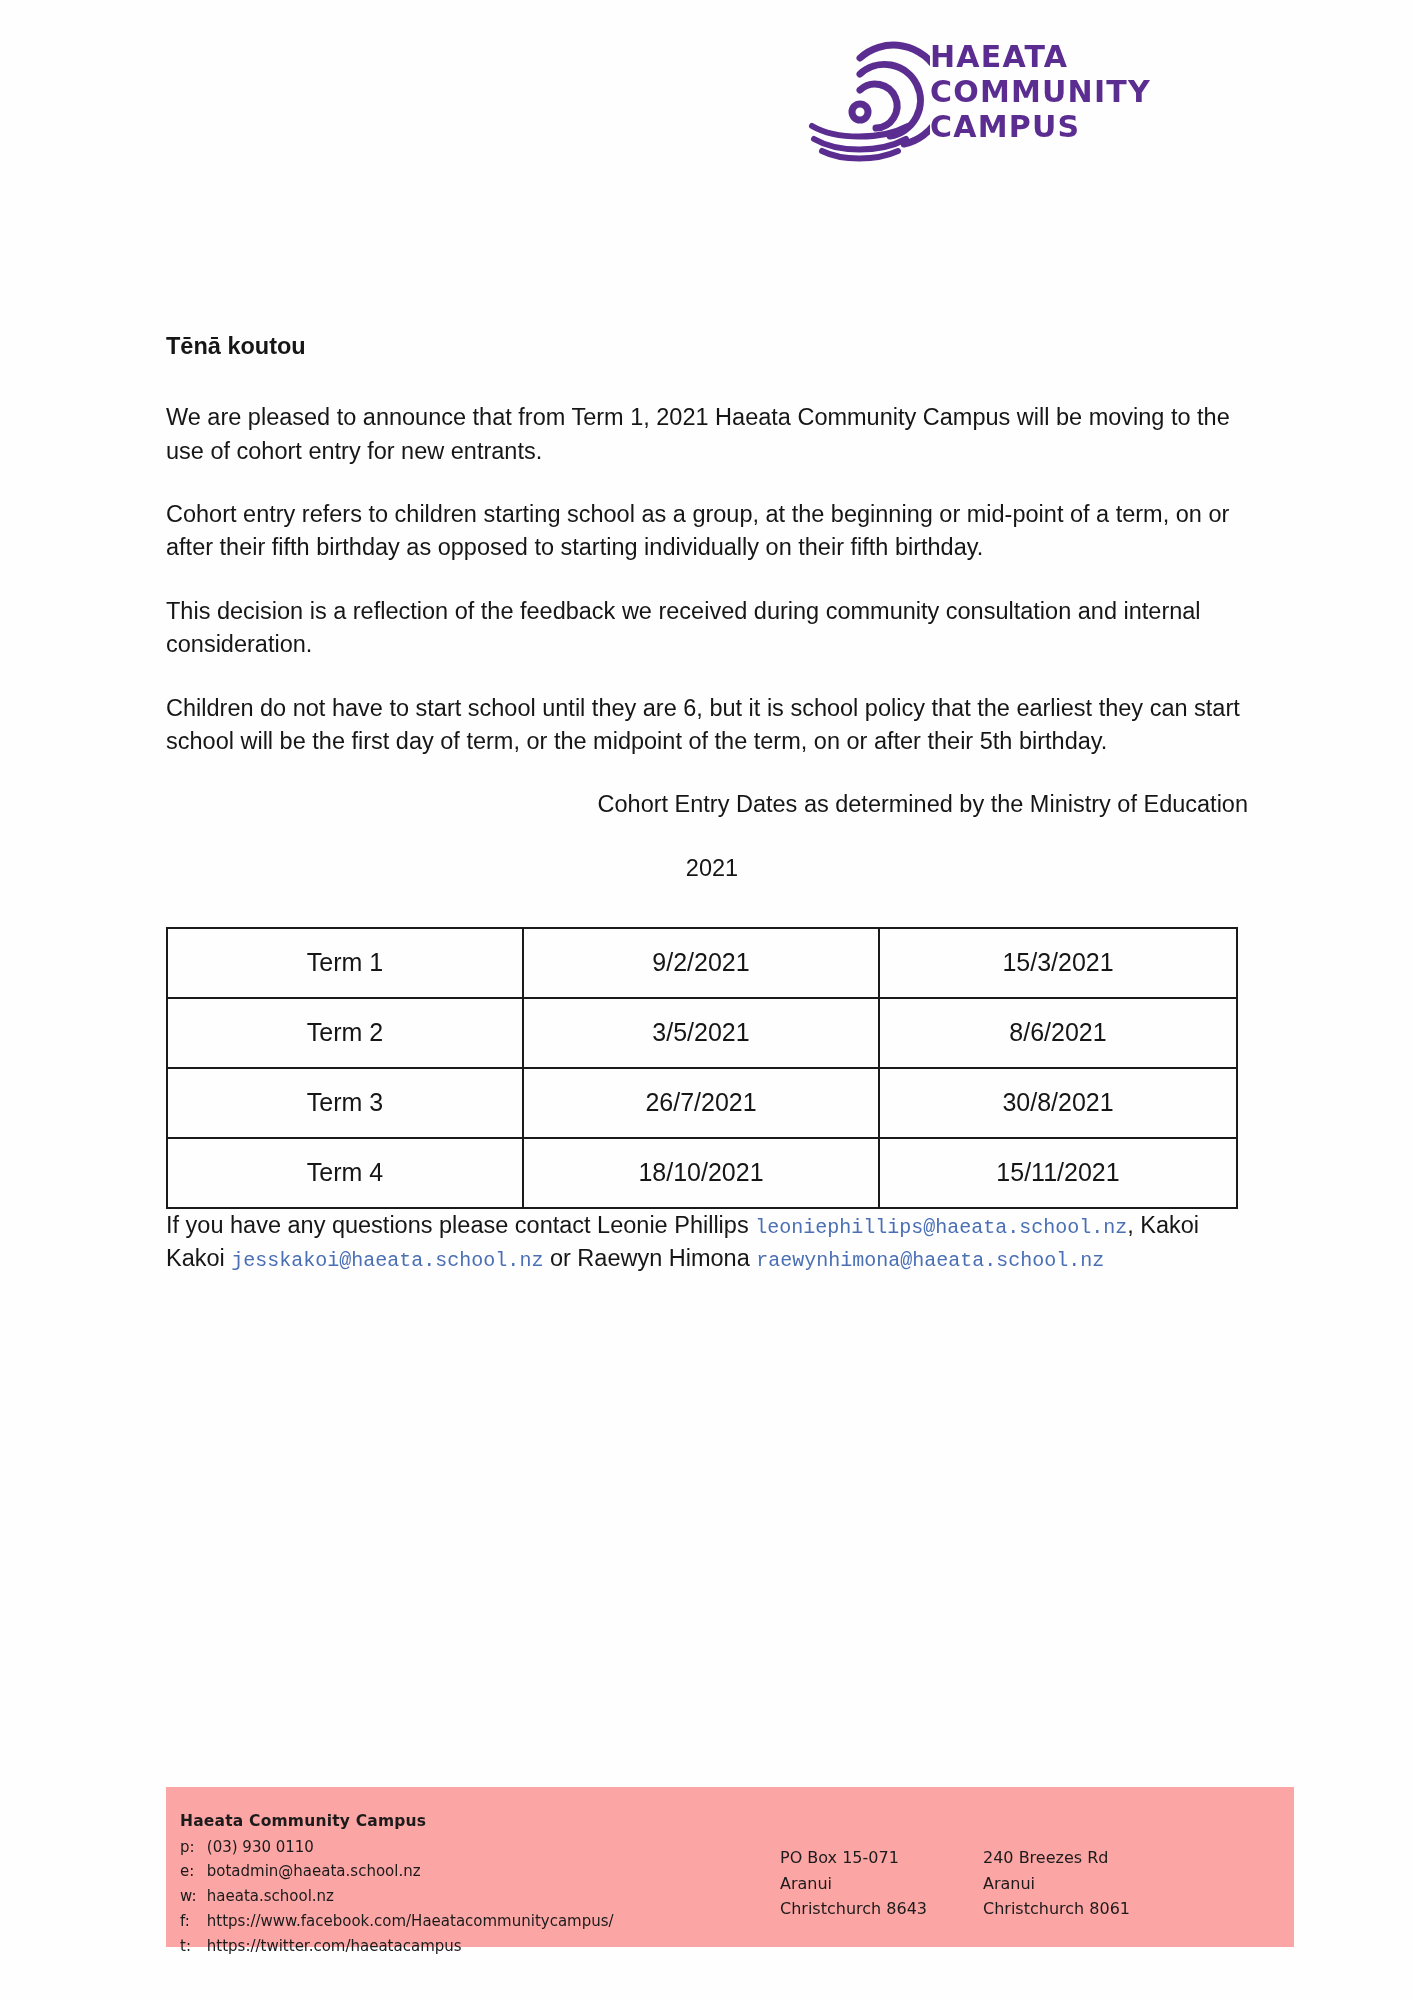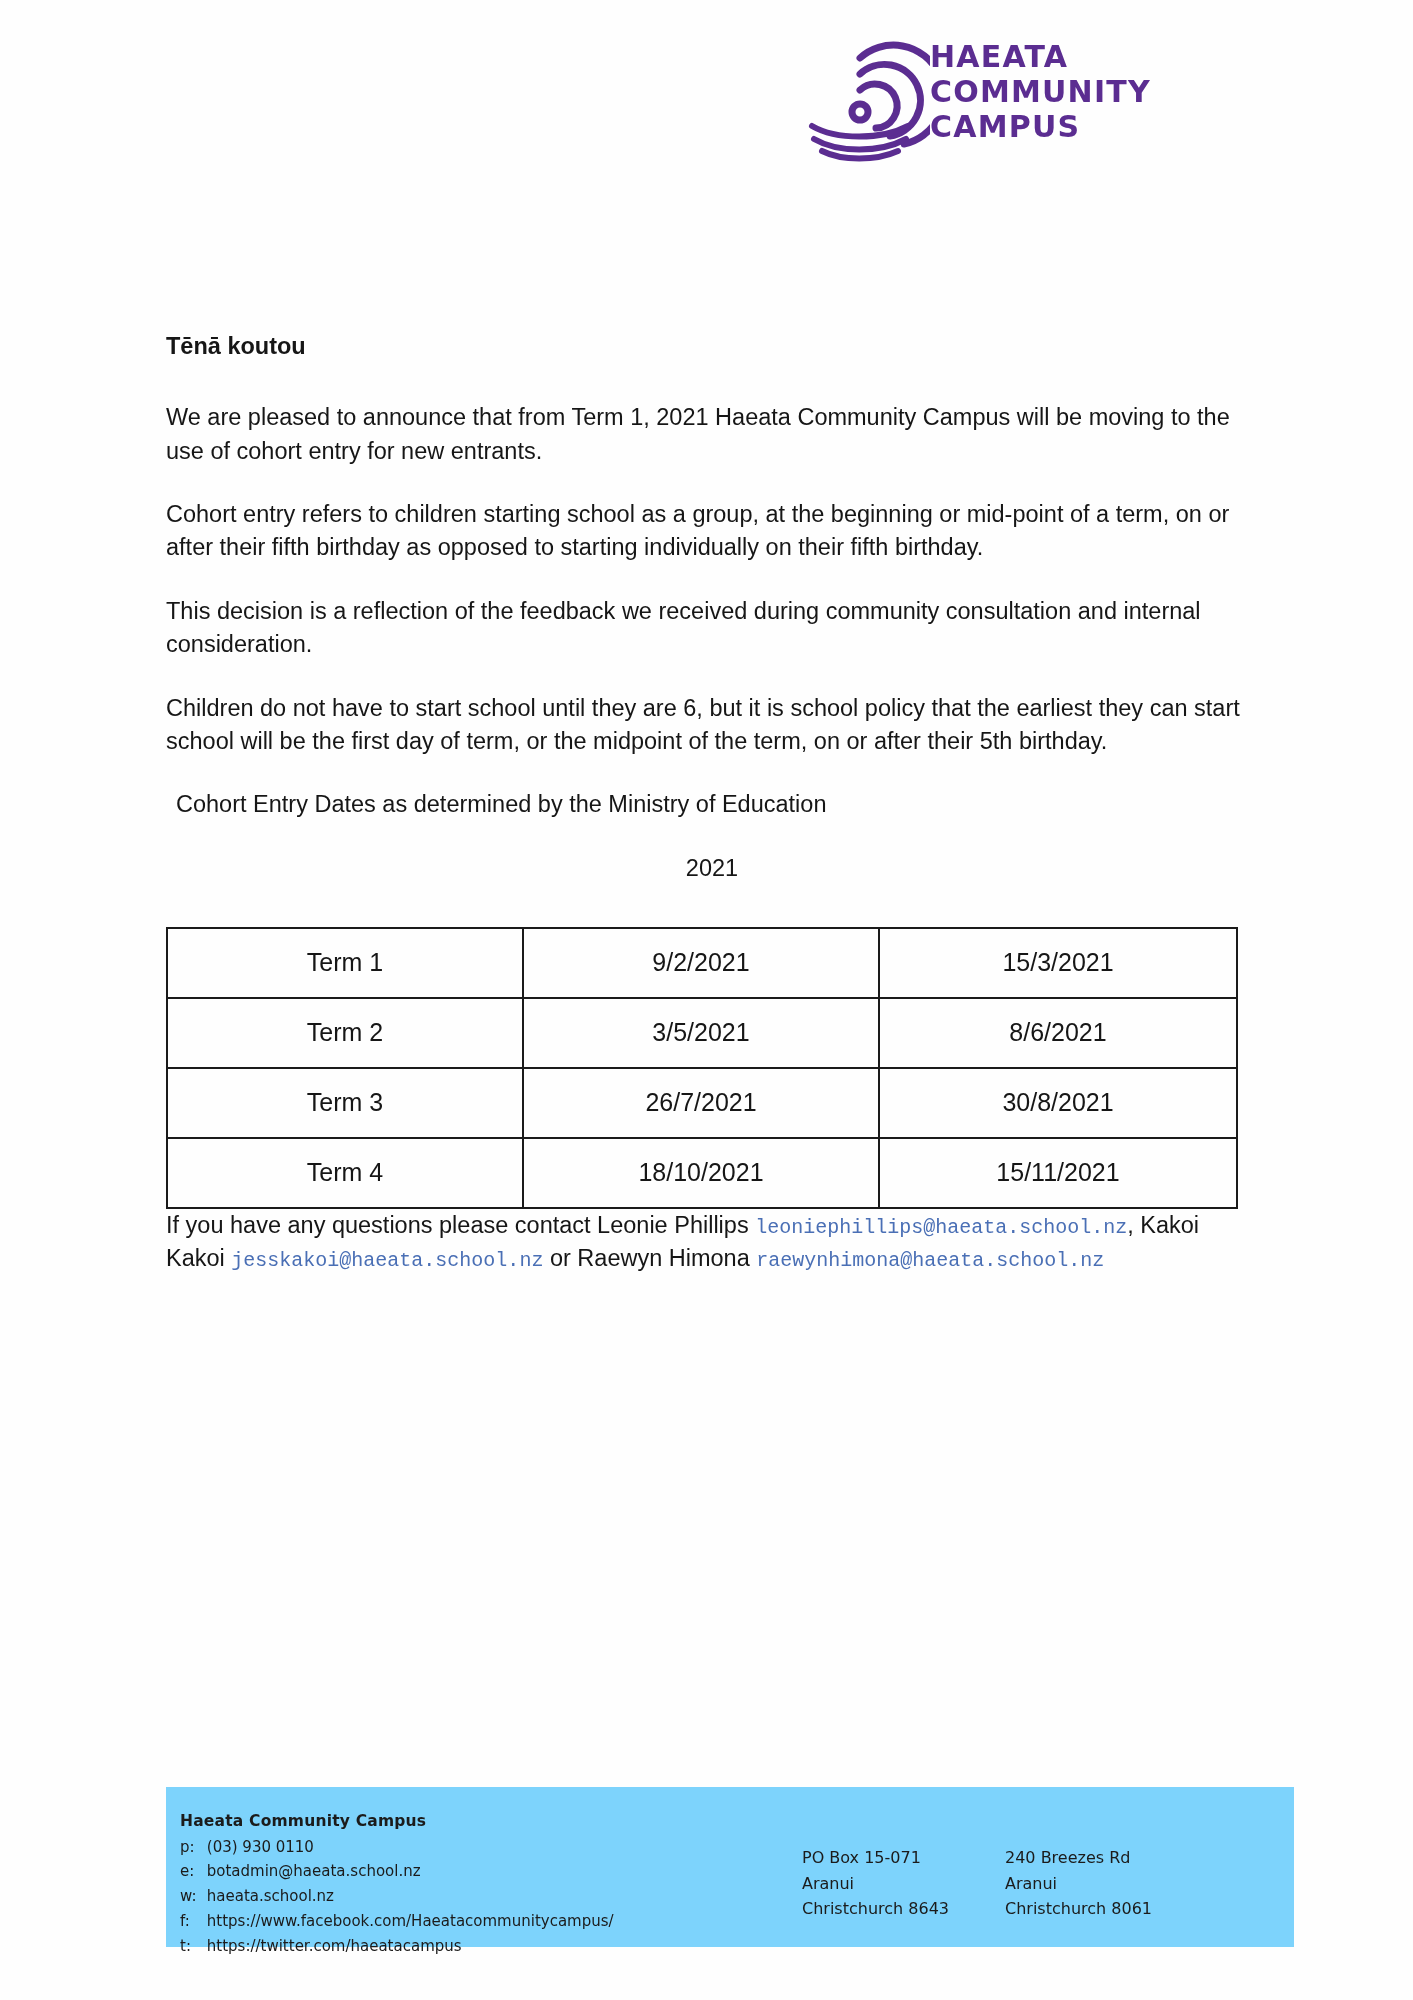--- a/index.html
+++ b/index.html
@@ -56,21 +56,21 @@
   .content p {
     margin: 0 0 30px 0;
     font-size: 23.5px;
     line-height: 1.42;
     color: #161616;
   }
   .greeting { margin-bottom: 38px !important; font-weight: bold; }
 
   
   .table-title {
-    text-align: left;
+    text-align: right;
     font-size: 23.5px;
     margin: 58px 0 0 0;
     padding-left: 10px;
   }
   .table-year {
     text-align: center;
     font-size: 23.5px;
     margin: 50px 0 0 0;
     padding-left: 10px;
   }
@@ -109,25 +109,24 @@
     font-size: 20px;
   }
 
   
   .footer {
     position: absolute;
     left: 166px;
     top: 1787px;
     width: 1128px;
     height: 160px;
-    background: #7dd3fc;
+    background: #fca5a5;
     display: flex;
     padding: 22px 0 0 0;
     box-sizing: border-box;
-    gap: 22px;
   }
   .footer-col-left {
     padding-left: 14px;
     width: 600px;
     font-family: "DejaVu Sans", sans-serif;
     font-size: 15px;
     line-height: 1.65;
     color: #1b1b1b;
   }
   .footer-col-left .org {

